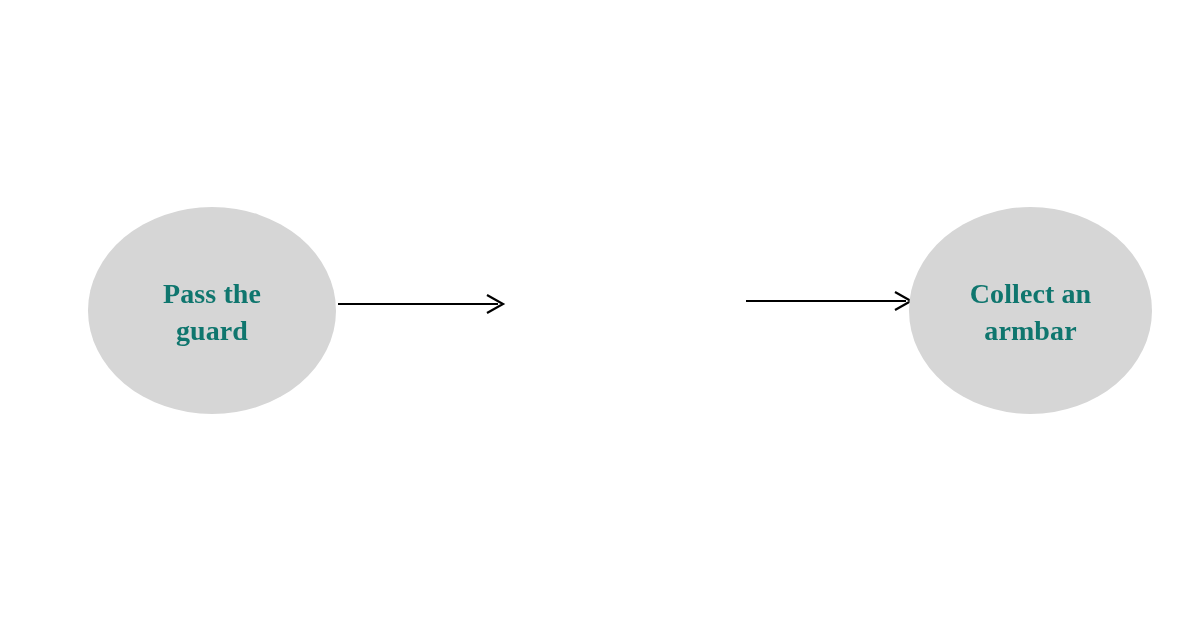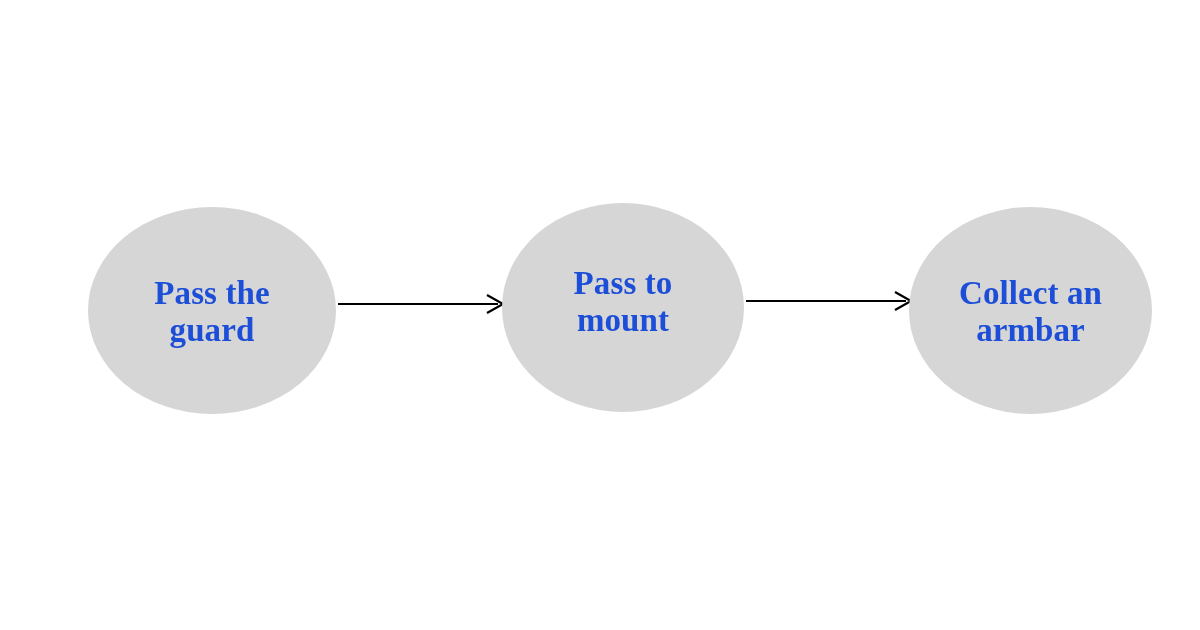--- a/index.html
+++ b/index.html
@@ -26,23 +26,23 @@
     align-items: center;
     justify-content: center;
     border-radius: 50%;
     background: #d6d6d6;
     box-sizing: border-box;
   }
   .node-label {
     text-align: center;
     font-family: "Liberation Serif", "DejaVu Serif", serif;
     font-weight: bold;
-    font-size: 33px;
+    font-size: 28px;
     line-height: 37px;
-    color: #1d4ed8;
+    color: #0f766e;
     letter-spacing: 0.1px;
     white-space: pre-line;
     user-select: none;
   }
   
   #node-0 {
     left: 88px;
     top: 207px;
     width: 248px;
     height: 207px;
@@ -93,24 +93,20 @@
   <div class="node" id="node-0">
     <div class="node-label">Pass the
 guard</div>
   </div>
 
   <svg class="edge" id="edge-0" viewBox="0 0 172 34">
     <line class="edge-line" x1="2" y1="16" x2="162" y2="16"></line>
     <polyline class="edge-head" points="151,7 167,16 151,25"></polyline>
   </svg>
 
-  <div class="node" id="node-1">
-    <div class="node-label">Pass to
-mount</div>
-  </div>
 
   <svg class="edge" id="edge-1" viewBox="0 0 172 34">
     <line class="edge-line" x1="2" y1="16" x2="162" y2="16"></line>
     <polyline class="edge-head" points="151,7 167,16 151,25"></polyline>
   </svg>
 
   <div class="node" id="node-2">
     <div class="node-label">Collect an
 armbar</div>
   </div>

